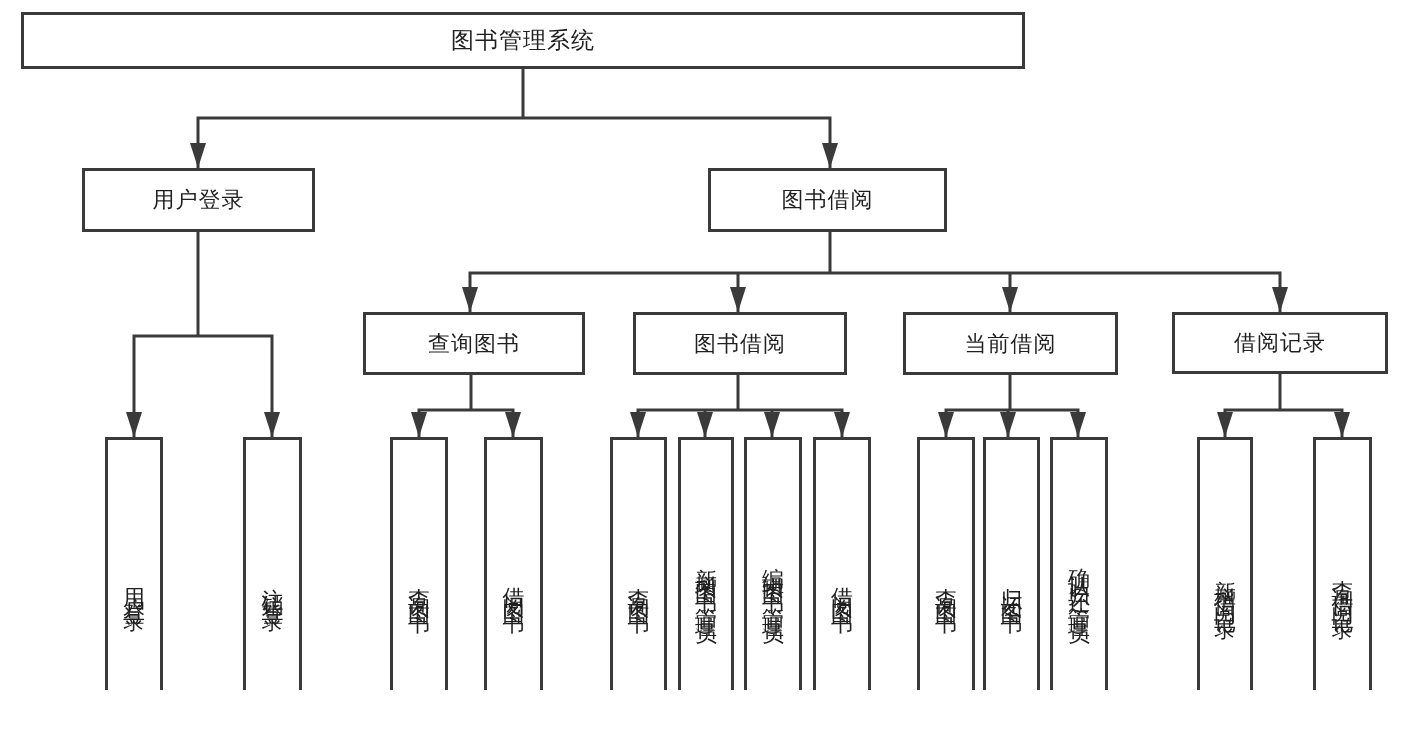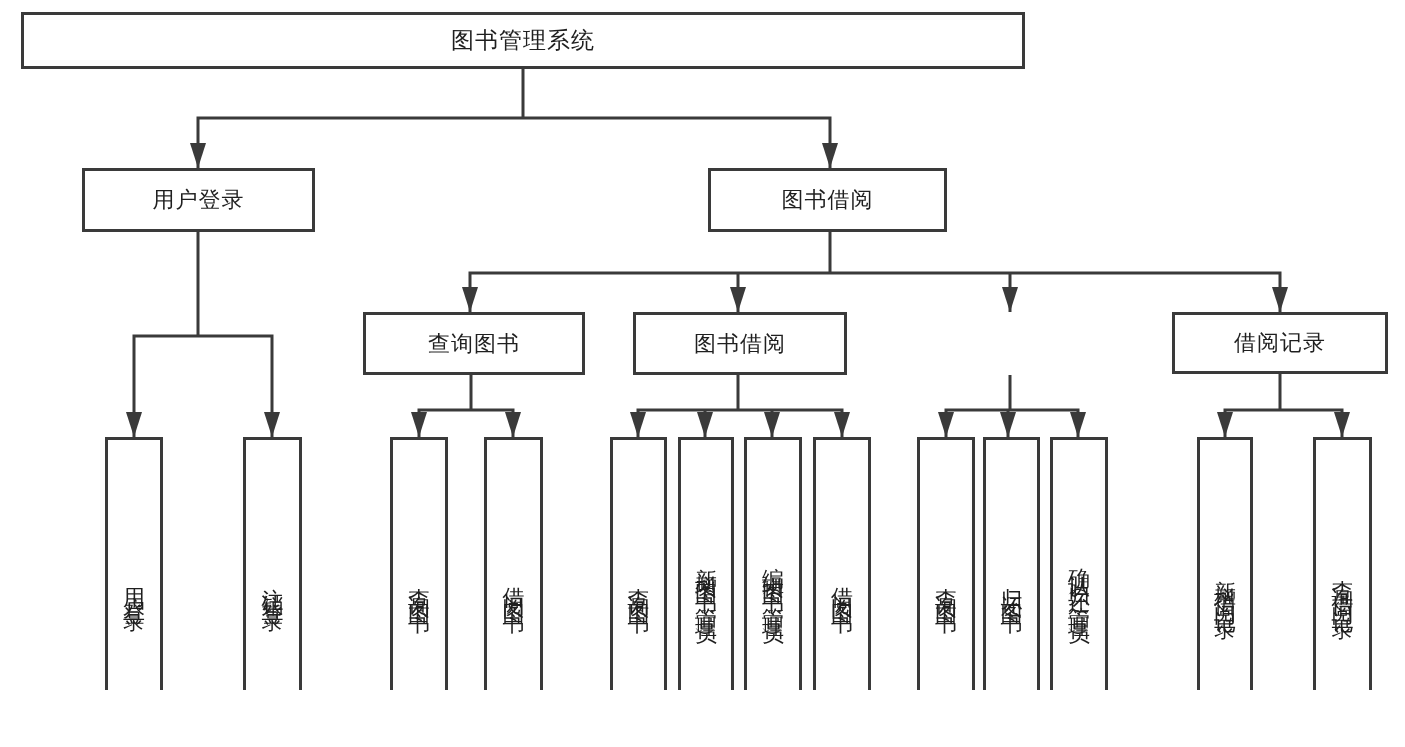--- a/index.html
+++ b/index.html
@@ -105,20 +105,21 @@
     </g>
   </svg>
 
   <div class="node hbox root-box" style="left:21px;top:12px;width:1004px;height:57px">图书管理系统</div>
 
   <div class="node hbox" style="left:82px;top:168px;width:233px;height:64px">用户登录</div>
   <div class="node hbox" style="left:708px;top:168px;width:239px;height:64px">图书借阅</div>
 
   <div class="node hbox" style="left:363px;top:312px;width:222px;height:63px">查询图书</div>
   <div class="node hbox" style="left:633px;top:312px;width:214px;height:63px">图书借阅</div>
+  <div class="node hbox" style="left:903px;top:312px;width:215px;height:63px">当前借阅</div>
   <div class="node hbox" style="left:1172px;top:312px;width:216px;height:62px">借阅记录</div>
 
   <div class="node vbox" style="left:105px;top:437px;width:58px;height:298px">
     <span class="vtext">用户登录</span>
   </div>
   <div class="node vbox" style="left:243px;top:437px;width:59px;height:298px">
     <span class="vtext">注销登录</span>
   </div>
 
   <div class="node vbox" style="left:390px;top:437px;width:58px;height:298px">

